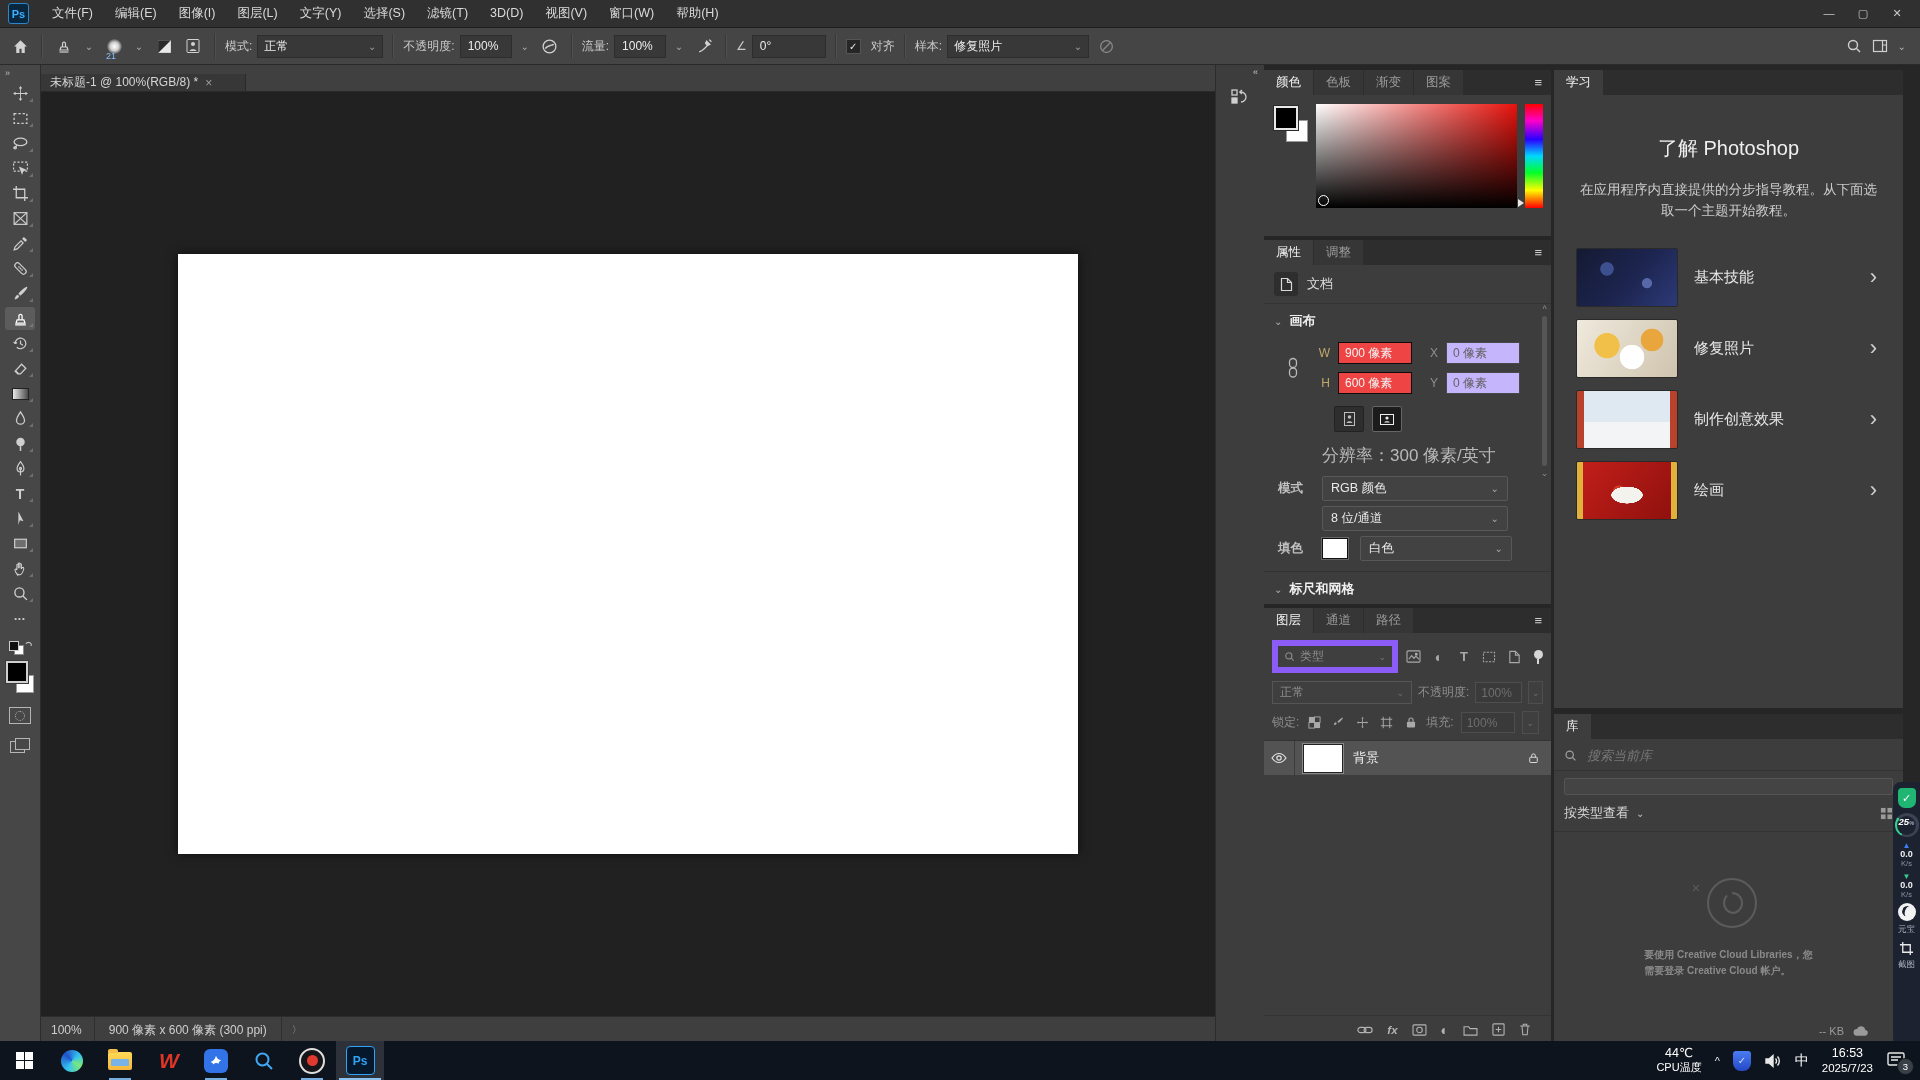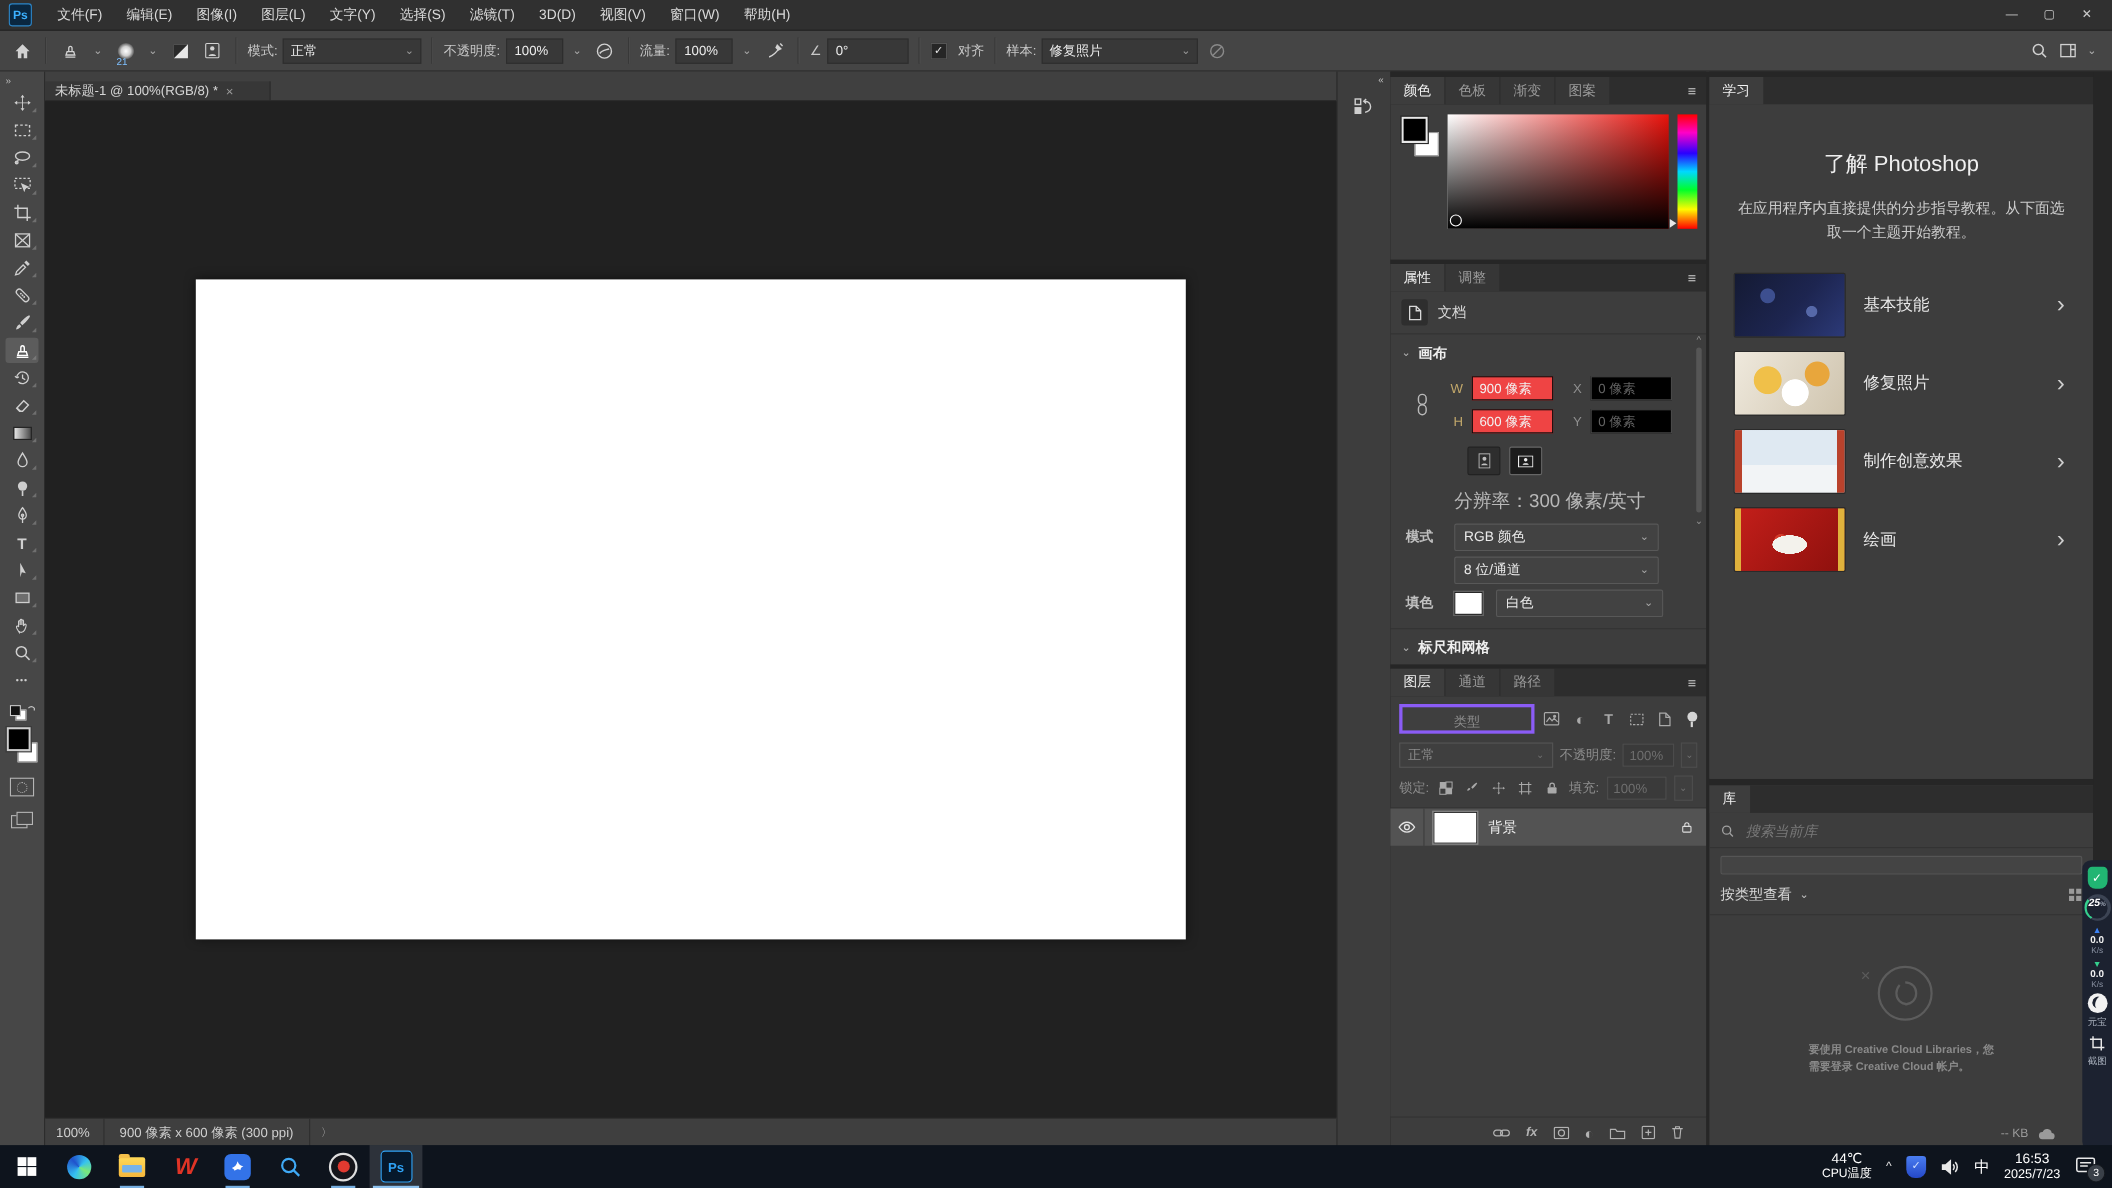--- a/index.html
+++ b/index.html
@@ -103,39 +103,39 @@
   .secrow{padding:8px 10px 6px 10px;gap:7px;}
   .secrow .chev{color:#b0b0b0;font-size:10px;}
   .secrow .t{color:#efefef;font-weight:bold;font-size:13px;}
   .canvgrid{display:grid;grid-template-columns:26px 16px 74px 18px 74px;grid-auto-rows:30px;align-items:center;
             padding:2px 0 2px 16px;column-gap:8px;}
   .linkcell{grid-row:1/3;color:#b9b9b9;display:flex;justify-content:center;}
   .flabel{color:#c2a86b;font-size:12px;text-align:right;}
   .flabel.dim{color:#8f8f8f;}
   .pfield{background:#ef4444;border:1px solid #0c0c0c;height:20px;display:flex;align-items:center;padding:0 6px;
           color:#f2f2f2;font-size:12px;}
-  .pfield.disabled{background:#000000;border:1px solid #484848;color:#636363;text-align:right;}
+  .pfield.disabled{background:#c4b5fd;border:1px solid #484848;color:#636363;text-align:right;}
   .orirow{padding:6px 0 4px 70px;gap:8px;}
   .oribtn{width:28px;height:24px;background:#2e2e2e;border:1px solid #222;border-radius:2px;display:flex;align-items:center;justify-content:center;color:#bfbfbf;}
   .oribtn.active{background:#1c1c1c;border:1px solid #666;color:#efefef;}
   .resrow{padding:8px 0 4px 58px;color:#b9b9b9;font-size:17px;}
   .modrow{padding:5px 14px 0 14px;gap:10px;}
   .modrow .lab{width:34px;color:#c0c0c0;font-size:12.5px;font-weight:bold;}
   .pdrop{flex:1;max-width:168px;background:#424242;border:1px solid #585858;border-radius:2px;height:23px;
          display:flex;align-items:center;padding:0 8px;color:#eaeaea;font-size:12.5px;}
   .pdrop .dchev{margin-left:auto;color:#a8a8a8;font-size:10px;}
   .fillsw{width:24px;height:19px;background:#fff;border:1px solid #111;outline:1px solid #666;margin-right:2px;}
   .pdivider{height:1px;background:#333;margin-top:10px;}
   .pscroll{position:absolute;right:2px;top:64px;bottom:8px;width:9px;}
   .pscroll .arr{color:#8f8f8f;font-size:9px;text-align:center;}
   .propwrap{position:relative;}
 
   
   .lfilter{display:flex;align-items:center;padding:7px 8px 4px 8px;gap:6px;}
-  .lsearch{width:112px;height:21px;background:#3f3f3f;border:3px solid #8b5cf6;display:flex;align-items:center;gap:5px;padding:0 6px;color:#8d8d8d;font-size:12px;flex-direction:column;}
+  .lsearch{width:112px;height:21px;background:#3f3f3f;border:6px solid #8b5cf6;display:flex;align-items:center;gap:5px;padding:0 6px;color:#8d8d8d;font-size:12px;}
   .lsearch .chv{margin-left:auto;font-size:9px;color:#777;}
   .ficon{width:21px;height:21px;display:flex;align-items:center;justify-content:center;color:#a9a9a9;}
   .fpin{width:10px;height:14px;margin-left:4px;display:flex;flex-direction:column;align-items:center;}
   .fpin i{width:9px;height:9px;border-radius:50%;background:#d6d6d6;}
   .fpin b{width:2px;height:5px;background:#d6d6d6;}
   .lblend{display:flex;align-items:center;padding:4px 8px;gap:6px;}
   .ldrop{width:148px;height:21px;background:#3f3f3f;border:1px solid #555;display:flex;align-items:center;padding:0 7px;color:#8d8d8d;font-size:12px;}
   .ldrop .dchev{margin-left:auto;color:#6e6e6e;font-size:9px;}
   .dimlab{color:#8d8d8d;font-size:12px;white-space:nowrap;}
   .dfield{width:42px;height:19px;background:#3a3a3a;border:1px solid #4e4e4e;color:#6e6e6e;font-size:12px;display:flex;align-items:center;padding:0 5px;}

